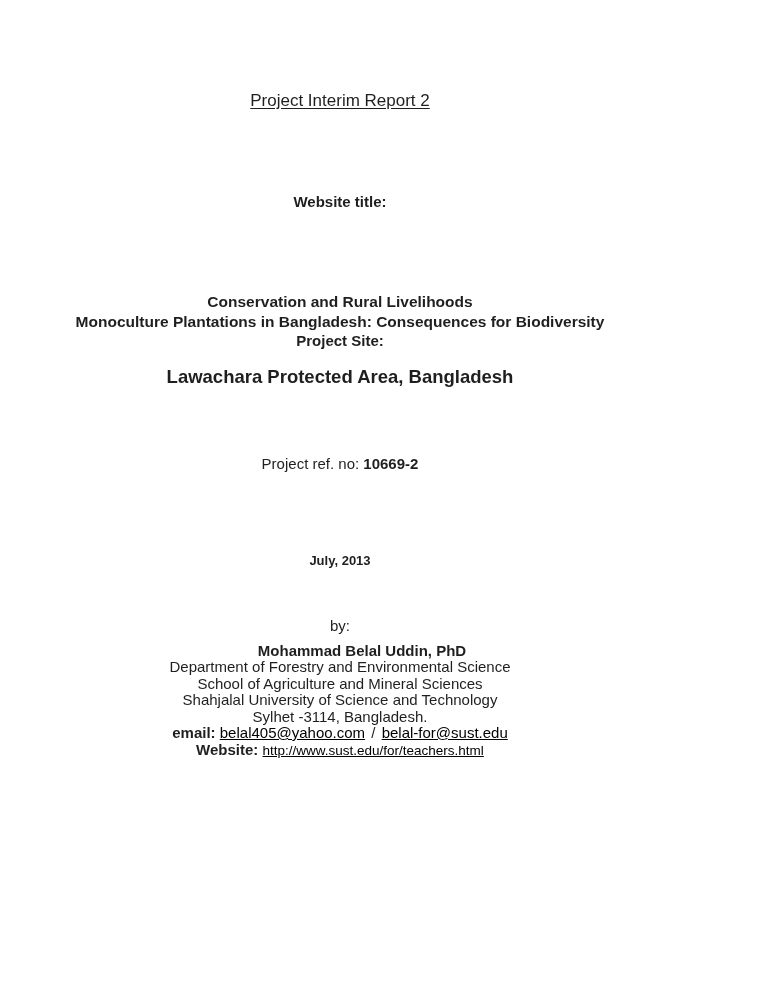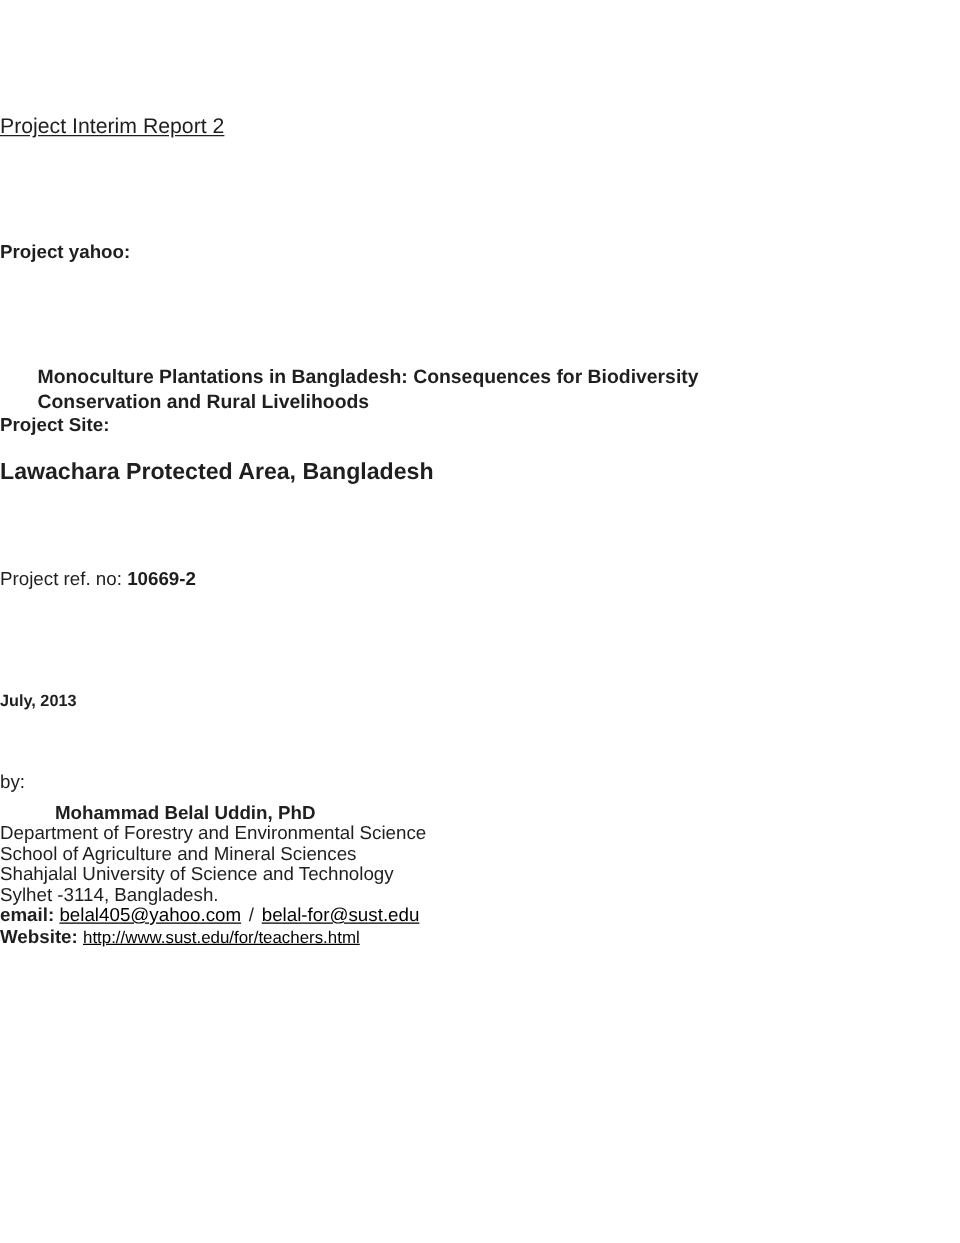--- a/index.html
+++ b/index.html
@@ -8,20 +8,21 @@
     background: #ffffff;
   }
   .page {
     position: relative;
     width: 680px;
     height: 994px;
     background: #ffffff;
     overflow: hidden;
     font-family: "Liberation Sans", "DejaVu Sans", sans-serif;
     color: #1f1f1f;
+    text-align: center;
   }
   .report-title {
     margin: 0;
     padding-top: 90px;
     font-size: 17px;
     font-weight: normal;
     line-height: 21px;
     text-decoration: underline;
     text-underline-offset: 2px;
   }
@@ -94,25 +95,25 @@
     padding: 0 2px;
   }
 </style>
 </head>
 <body>
 
 <div class="page">
 
   <div class="report-title">Project Interim Report 2</div>
 
-  <div class="project-title-label">Project yahoo:</div>
+  <div class="project-title-label">Website title:</div>
 
   <div class="main-title">
+    <div>Conservation and Rural Livelihoods</div>
     <div>Monoculture Plantations in Bangladesh: Consequences for Biodiversity</div>
-    <div>Conservation and Rural Livelihoods</div>
   </div>
 
   <div class="site-label">Project Site:</div>
   <div class="site-value">Lawachara Protected Area, Bangladesh</div>
 
   <div class="ref-line">
     <span>Project ref. no:</span>
     <span class="ref-value">10669-2</span>
   </div>
 

